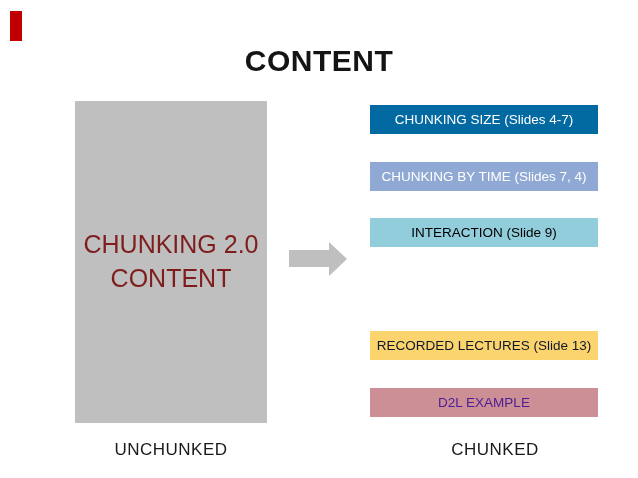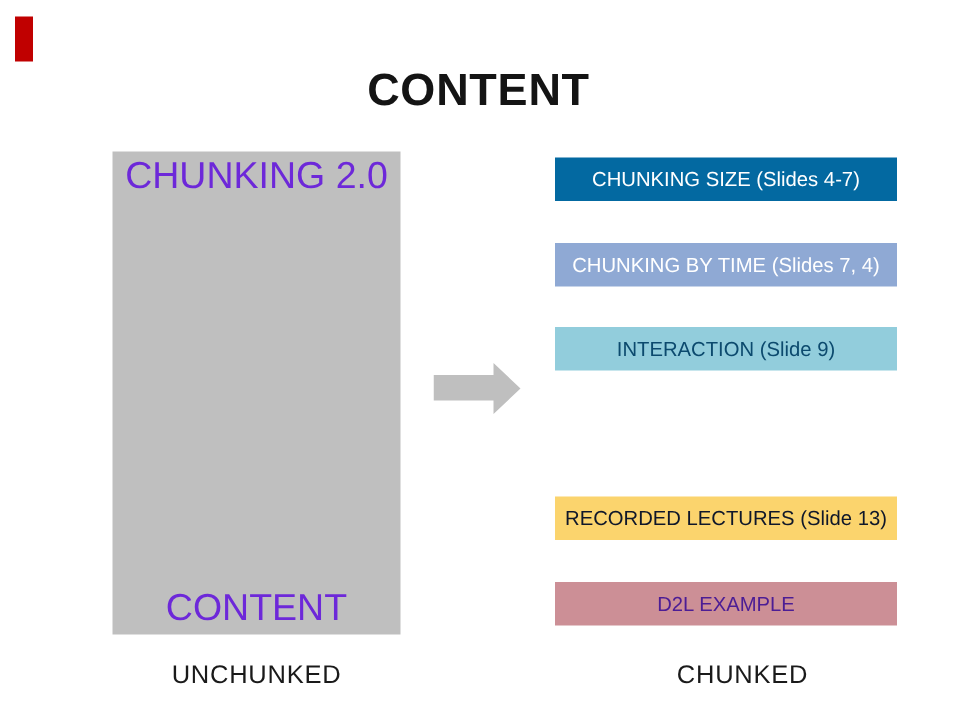--- a/index.html
+++ b/index.html
@@ -14,22 +14,22 @@
     position:absolute;left:10px;top:11px;width:12px;height:30px;
   }
   .title{
     position:absolute;left:0;top:44px;width:638px;
     text-align:center;
     font-size:30px;font-weight:bold;color:#141414;
     letter-spacing:0.5px;
   }
   .content-box{
     position:absolute;left:75px;top:101px;width:192px;height:322px;
-    display:flex;flex-direction:column;align-items:center;justify-content:space-between;
-    color:#6d28d9;
+    display:flex;flex-direction:column;align-items:center;justify-content:center;
+    color:#7f1d1d;
     font-size:25px;line-height:1.35;text-align:center;
   }
   .arrow{
     position:absolute;left:289px;top:242px;width:60px;height:34px;
   }
   .chunk-item{
     position:absolute;left:370px;width:228px;height:29px;
     display:flex;align-items:center;justify-content:center;
     font-size:13.5px;
     text-align:center;white-space:nowrap;
@@ -62,21 +62,21 @@
   </svg>
 
   <div class="chunk-item r0" style="background: #0369a1; color: rgb(255, 255, 255);">
     <span>CHUNKING SIZE (Slides 4-7)</span>
   </div>
 
   <div class="chunk-item r1" style="background: rgb(143, 169, 212); color: rgb(255, 255, 255);">
     <span>CHUNKING BY TIME (Slides 7, 4)</span>
   </div>
 
-  <div class="chunk-item r2" style="background: rgb(146, 205, 220); color: #0c4a6e;">
+  <div class="chunk-item r2" style="background: rgb(146, 205, 220); color: #000000;">
     <span>INTERACTION (Slide 9)</span>
   </div>
 
 
   <div class="chunk-item r4" style="background: rgb(251, 212, 109); color: #0f172a;">
     <span>RECORDED LECTURES (Slide 13)</span>
   </div>
 
   <div class="chunk-item r5" style="background: rgb(204, 143, 150); color: #4c1d95;">
     <span>D2L EXAMPLE</span>

